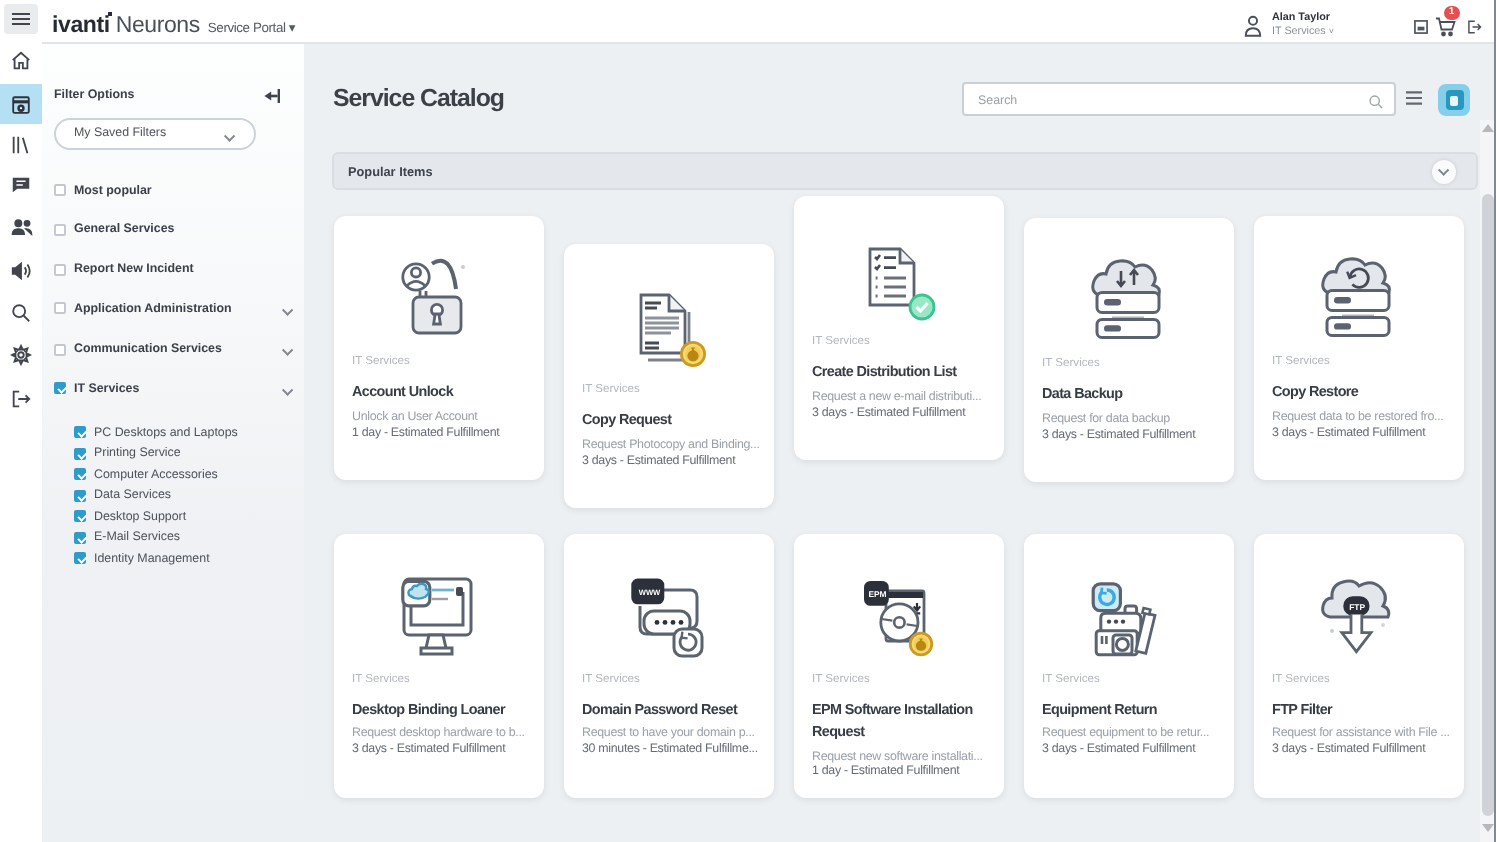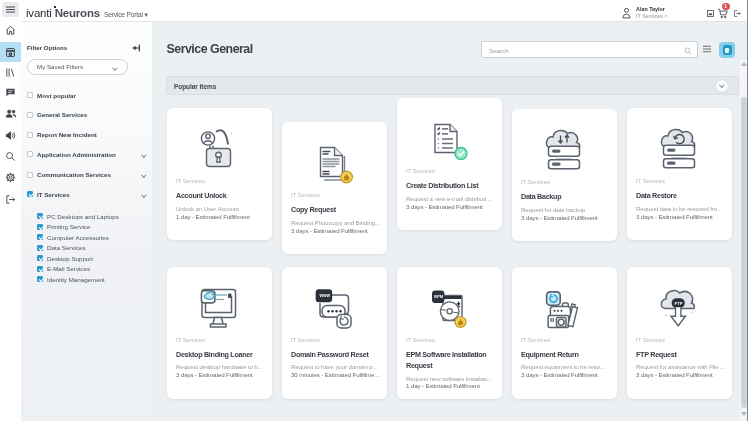--- a/index.html
+++ b/index.html
@@ -8,22 +8,22 @@
 
 #iconbar { position:absolute; left:0; top:0; width:21px; height:421px; background:#fff; z-index:30; }
 #iconbar svg { display:block; }
 .ico { position:absolute; left:0; width:21px; height:20px; display:flex; align-items:center; justify-content:center; }
 .ico.sel { background:#b5dff2; }
 #hamb { position:absolute; left:2px; top:2px; width:17px; height:15px; background:#e9ebed; border-radius:2px; display:flex; align-items:center; justify-content:center; }
 
 
 #header { position:absolute; left:21px; top:0; width:727px; height:22px; background:#fff; border-bottom:1px solid #e2e5e8; z-index:20; }
 #logo { position:absolute; left:5px; top:7px; font-size:11.5px; color:#272b33; letter-spacing:-0.2px; }
-#logo b { font-weight:normal; }
-#logo .neu { font-weight:bold; color:#4a505a; margin-left:2px; }
+#logo b { font-weight:bold; }
+#logo .neu { font-weight:normal; color:#4a505a; margin-left:2px; }
 #logo .sp { font-size:6.7px; color:#555b64; margin-left:4px; }
 #logo .flag { position:absolute; left:28px; top:-1px; width:2.4px; height:2.4px; background:#272b33; }
 #user { position:absolute; left:601px; top:3px; }
 #user .nm { font-size:5.4px; font-weight:bold; color:#2e333b; position:absolute; left:14px; top:3px; white-space:nowrap; }
 #user .rl { font-size:5.4px; color:#8b9097; position:absolute; left:14px; top:10px; white-space:nowrap; }
 .hic { position:absolute; top:8px; }
 #badge { position:absolute; left:701px; top:2.5px; width:7.5px; height:7.5px; background:#e05252; border-radius:50%; color:#fff; font-size:5px; text-align:center; line-height:7.5px; font-weight:bold; }
 
 
 #filter { position:absolute; left:21px; top:22px; width:131px; height:399px; background:linear-gradient(#fdfefe, #f7f9fa 30%, #eff1f4 60%, #edf0f3); z-index:10; }
@@ -223,21 +223,21 @@
       <span class="cb on"></span>
       <span class="lb2">E-Mail Services</span>
     </div>
   <div class="frow" style="top:252px; left:16px">
       <span class="cb on"></span>
       <span class="lb2">Identity Management</span>
     </div>
 </div>
 
 <div id="main">
-  <div id="title">Service General</div>
+  <div id="title">Service Catalog</div>
   <div id="search">
       <span class="ph">Search</span>
     <svg style="position:absolute; right:5px; top:4.5px" width="8" height="8" viewBox="0 0 24 24" fill="none" stroke="#9aa1a9" stroke-width="2">
         <circle cx="10" cy="10" r="7"></circle>
         <path d="M15.5 15.5 21 21"></path>
       </svg>
   </div>
   <svg id="listico" width="8" height="8" viewBox="0 0 8 8" stroke="#63696f" stroke-width="1.1">
       <path d="M0 1.2h8M0 4h8M0 6.8h8"></path>
     </svg>
@@ -340,21 +340,21 @@
       <path d="M18,13.6 a4.6,4.6 0 1 1 1.2,3.6" stroke="#454b55" stroke-width="1.4" fill="none"></path>
       <path d="M16.6,10.8 l1.2,3.2 3.2-1.4" stroke="#454b55" stroke-width="1.2" fill="none"></path>
       <rect x="6.5" y="20.2" width="31" height="10" rx="2.5" fill="#fff"></rect>
       <rect x="10" y="23.5" width="8.5" height="3.2" rx="1.6" fill="#5c6370" stroke="none"></rect>
       <path d="M14,33 h16" stroke="#aeb3ba"></path>
       <rect x="6.5" y="33.7" width="31" height="9" rx="2.5" fill="#fff"></rect>
       <rect x="10" y="36.6" width="8.5" height="3.2" rx="1.6" fill="#5c6370" stroke="none"></rect>
     </svg>
       </div>
     <div class="svc">IT Services</div>
-    <div class="ttl">Data Restore</div>
+    <div class="ttl">Copy Restore</div>
     <div class="dsc">Request data to be restored fro...</div>
     <div class="ful">3 days - Estimated Fulfillment</div>
   </div>
 
   <div class="card" style="left:14.5px; top:244.5px">
     <div class="icon">
         <svg width="44" height="50" viewBox="0 0 44 50" fill="none" stroke="#5c6370" stroke-width="1.5">
       <rect x="5" y="5.5" width="33.5" height="28" rx="2.5" fill="#fff"></rect>
       <path d="M8.5,13 v15.5 h26 v-16.5" fill="none"></path>
       <rect x="31" y="9.5" width="3.5" height="4.5" rx="1" fill="#454b55" stroke="none"></rect>
@@ -447,21 +447,21 @@
         <svg width="44" height="50" viewBox="0 0 44 50" fill="none" stroke="#5c6370" stroke-width="1.5">
       <path d="M8,24.5 q-4.5-1-3.5-5.5 q1-4 4.5-4 q-0.5-6.5 5.5-8 q5.5-1.5 8,2 q6-3.5 10.5,0.5 q4.5,4.5 1.5,9.5 q4,1.5 2.5,5.5 z" fill="#e3e6ea"></path>
       <rect x="15.4" y="14.9" width="11.6" height="8.3" rx="4" fill="#2b303a" stroke="#2b303a"></rect>
       <text x="17.6" y="21" fill="#fff" font-size="4.2" font-weight="bold" font-family="Liberation Sans, sans-serif" stroke="none">FTP</text>
       <path d="M18.5,23.2 v9.1 h-4.6 l7.3,9.5 7.3-9.5 h-4.6 v-9.1" fill="#fff" stroke-width="1.4"></path>
       <circle cx="9" cy="31.5" r="1" fill="#c9ccd0" stroke="none"></circle>
       <circle cx="34.5" cy="28.5" r="1" fill="#d4d7da" stroke="none"></circle>
     </svg>
       </div>
     <div class="svc">IT Services</div>
-    <div class="ttl">FTP Request</div>
+    <div class="ttl">FTP Filter</div>
     <div class="dsc">Request for assistance with File ...</div>
     <div class="ful">3 days - Estimated Fulfillment</div>
   </div>
 
 </div>
 
 <div id="sbar"></div>
 <div id="sthumb"></div>
 <div class="sarr" style="top:62px; border-bottom:4px solid #b4b9be"></div>
 <div class="sarr" style="top:412px; border-top:4px solid #b4b9be"></div>

